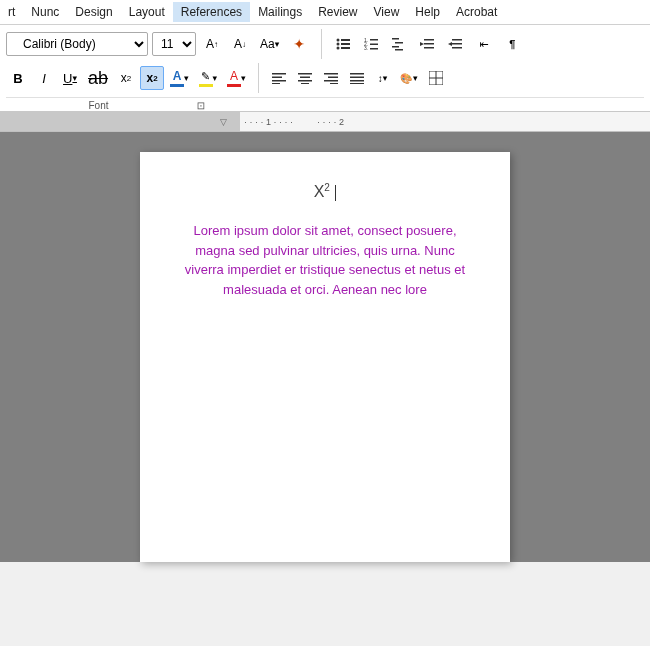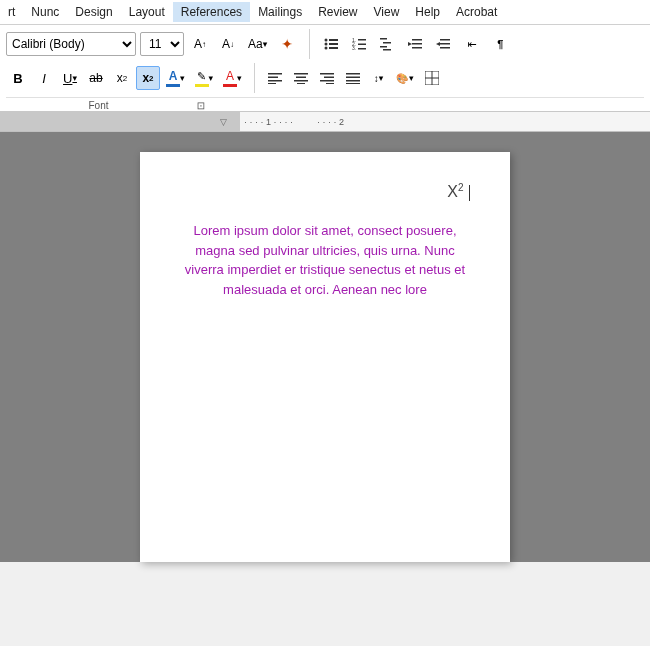--- a/index.html
+++ b/index.html
@@ -27,25 +27,25 @@
       border-bottom: 1px solid #c8c8c8;
       padding: 4px 6px 0 6px;
     }
     .ribbon-row1 {
       display: flex;
       align-items: center;
       gap: 4px;
       margin-bottom: 4px;
     }
     .font-select {
-      width: 130px;
+      width: 142px;
       height: 24px;
       font-size: 12px;
       border: 1px solid #aaa;
-      padding: 1px 1px;
+      padding: 1px 12px;
       background: #fff;
       border-radius: 2px;
     }
     .size-select {
       width: 44px;
       height: 24px;
       font-size: 12px;
       border: 1px solid #aaa;
       padding: 1px 4px;
       background: #fff;
@@ -156,21 +156,21 @@
       background: #fff;
       width: 370px;
       min-height: 400px;
       padding: 30px 40px 20px 40px;
       position: relative;
       box-shadow: 2px 2px 8px rgba(0,0,0,0.3);
     }
     .page-x2 {
       font-size: 16px;
       color: #444;
-      text-align: right;
+      text-align: center;
       margin-bottom: 8px;
     }
     .page-x2 sup {
       font-size: 10px;
       vertical-align: super;
     }
     .page-cursor {
       display: inline-block;
       width: 1px;
       height: 16px;
@@ -298,21 +298,21 @@
     </button>
     <button class="ribbon-btn" style="font-size:11px;">⇤</button>
     <button class="ribbon-btn" style="font-size:11px; font-weight:bold;">¶</button>
   </div>
 
   <div class="ribbon-row2">
     <div class="ribbon-section">
       <button class="ribbon-btn btn-bold">B</button>
       <button class="ribbon-btn btn-italic">I</button>
       <button class="ribbon-btn" style="text-decoration:underline; font-weight:normal; font-size:13px;">U<span style="font-size:9px; text-decoration:none;">▾</span></button>
-      <button class="ribbon-btn" style="text-decoration: line-through; font-size:12px;">ab</button>
+      <button class="ribbon-btn" style="text-decoration: line-through; font-size:18px;">ab</button>
       <button class="ribbon-btn" style="font-size:12px;">x<sub style="font-size:8px;">2</sub></button>
       <button class="ribbon-btn superscript-highlight" style="font-size:12px; font-weight:bold;">x<sup style="font-size:8px;">2</sup></button>
       <button class="ribbon-btn">
         <div class="color-btn-a">
           <span style="font-size:12px; font-weight:bold; color:#1f6abf;">A</span>
           <div class="color-bar-blue"></div>
         </div>
         <span style="font-size:9px;">▾</span>
       </button>
       <button class="ribbon-btn">

